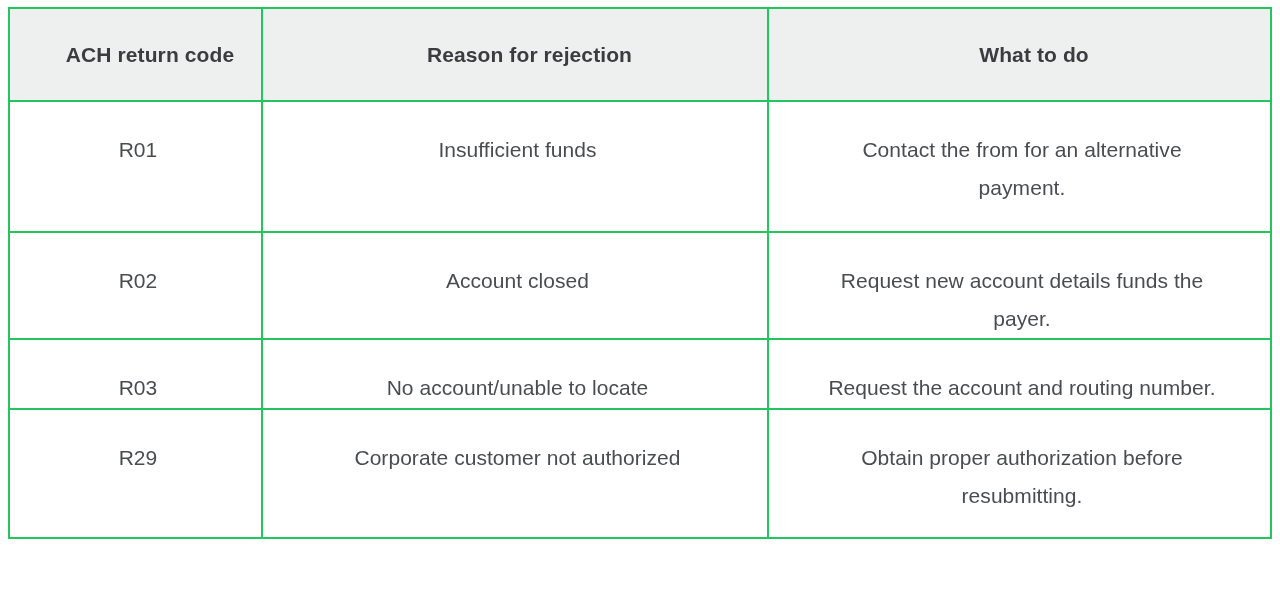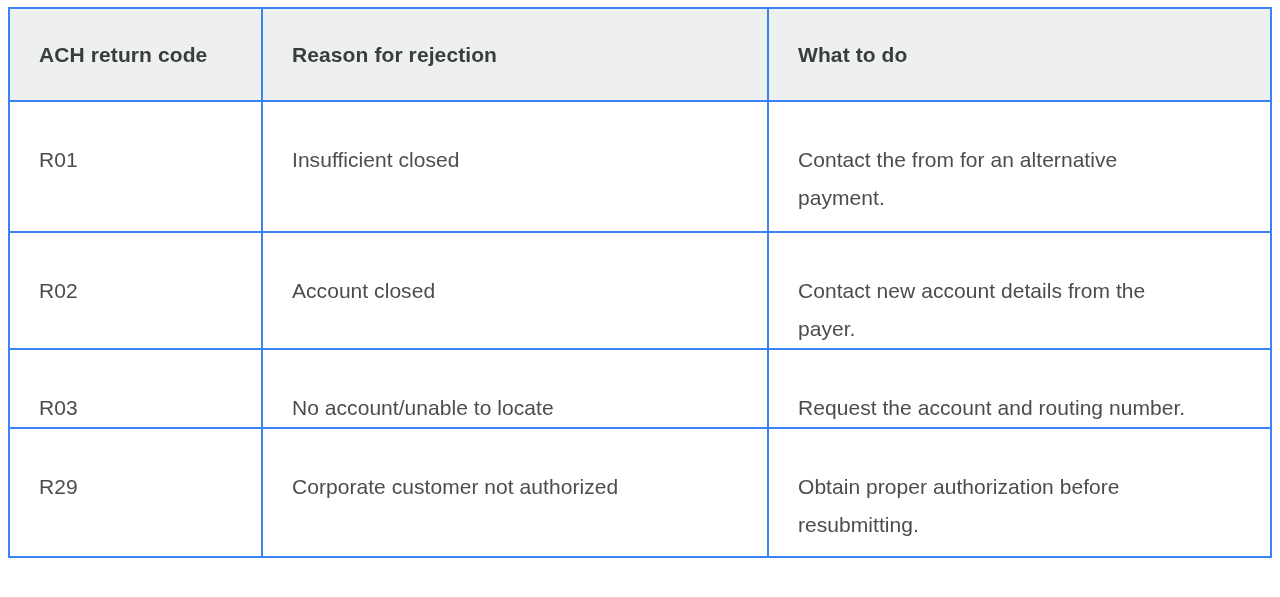--- a/index.html
+++ b/index.html
@@ -28,40 +28,40 @@
     width: 1262px;
     background: #ffffff;
   }
 
   table.ach-table col.col-code  { width: 253px; }
   table.ach-table col.col-reason{ width: 506px; }
   table.ach-table col.col-todo  { width: 503px; }
 
   table.ach-table th,
   table.ach-table td {
-    border: 2px solid #3b82f6;
-    text-align: left;
+    border: 2px solid #22c55e;
+    text-align: center;
     vertical-align: top;
     box-sizing: border-box;
   }
 
   table.ach-table thead th {
     background: #eeefef;
     height: 93px;
     vertical-align: middle;
     padding: 0 0 0 29px;
     font-size: 21px;
     font-weight: 700;
     color: #3a3d40;
     letter-spacing: 0.1px;
     line-height: 28px;
   }
 
   table.ach-table tbody td {
-    padding: 39px 24px 0 29px;
+    padding: 29px 24px 0 29px;
     font-size: 21px;
     font-weight: 400;
     color: #4a4d50;
     line-height: 38px;
     letter-spacing: 0.05px;
   }
 
   table.ach-table tbody tr.row-r01 td { height: 131px; }
   table.ach-table tbody tr.row-r02 td { height: 94px; }
   table.ach-table tbody tr.row-r03 td { height: 70px;  }
@@ -83,32 +83,32 @@
       <tr>
         <th>ACH return code</th>
         <th>Reason for rejection</th>
         <th>What to do</th>
       </tr>
     </thead>
     <tbody>
 
       <tr class="row-r01">
         <td>R01</td>
-        <td>Insufficient closed</td>
+        <td>Insufficient funds</td>
         <td>
           <span class="cell-line">Contact the from for an alternative</span>
           <span class="cell-line">payment.</span>
         </td>
       </tr>
 
       <tr class="row-r02">
         <td>R02</td>
         <td>Account closed</td>
         <td>
-          <span class="cell-line">Contact new account details from the</span>
+          <span class="cell-line">Request new account details funds the</span>
           <span class="cell-line">payer.</span>
         </td>
       </tr>
 
       <tr class="row-r03">
         <td>R03</td>
         <td>No account/unable to locate</td>
         <td>
           <span class="cell-line">Request the account and routing number.</span>
         </td>

